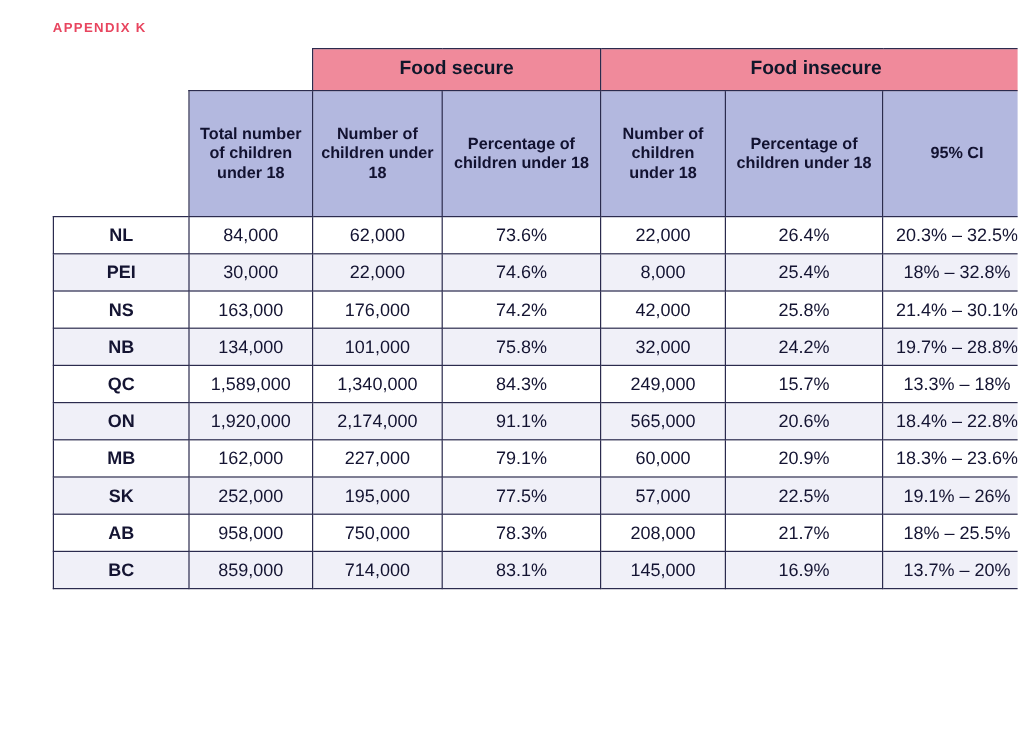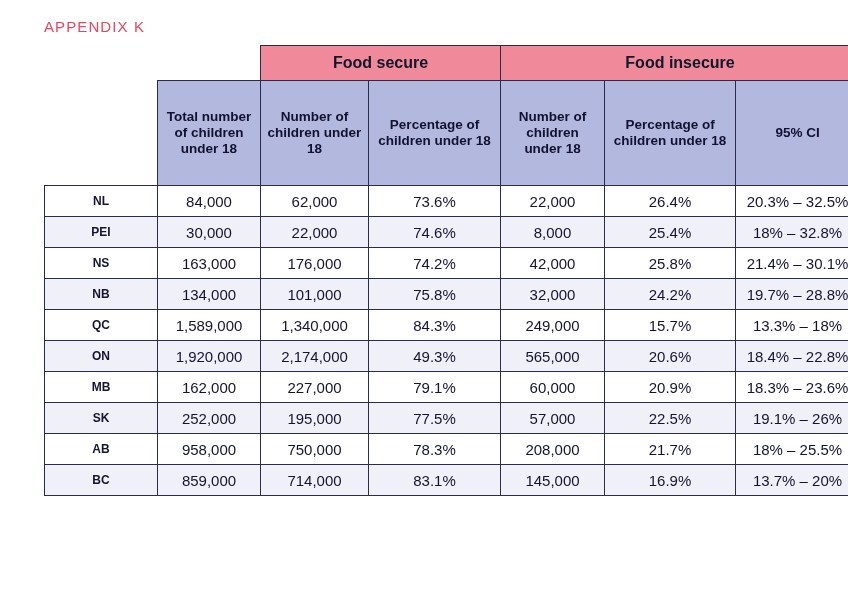--- a/index.html
+++ b/index.html
@@ -15,22 +15,22 @@
   }
   .page {
     position: relative;
     width: 848px;
     height: 609px;
     box-sizing: border-box;
     padding: 18px 22px 0 44px;
   }
   .appendix-label {
     color: #e8455f;
-    font-size: 15px;
-    font-weight: normal;
+    font-size: 11px;
+    font-weight: bold;
     letter-spacing: 1.1px;
     margin: 0 0 10px 0;
   }
   .main-title {
     color: #e0235e;
     font-size: 27.5px;
     font-weight: bold;
     line-height: 1.33;
     letter-spacing: -0.2px;
     margin: 0 0 18px 0;
@@ -75,21 +75,21 @@
     background: #b3b8df;
     color: #121230;
     font-weight: bold;
     font-size: 13.5px;
     line-height: 1.2;
     height: 96px;
     padding: 4px 6px;
   }
   .row-label {
     font-weight: bold;
-    font-size: 12px;
+    font-size: 15px;
     background: #ffffff;
   }
   tbody tr { height: 31px; }
   tbody tr.alt td { background: #f0f0f8; }
   tbody tr.plain td { background: #ffffff; }
   tbody td.num { font-size: 15px; }
 </style>
 </head>
 <body>
 
@@ -168,21 +168,21 @@
         <td class="num">1,340,000</td>
         <td class="num">84.3%</td>
         <td class="num">249,000</td>
         <td class="num">15.7%</td>
         <td class="num">13.3% – 18%</td>
       </tr>
       <tr class="alt">
         <td class="row-label">ON</td>
         <td class="num">1,920,000</td>
         <td class="num">2,174,000</td>
-        <td class="num">49.3%</td>
+        <td class="num">91.1%</td>
         <td class="num">565,000</td>
         <td class="num">20.6%</td>
         <td class="num">18.4% – 22.8%</td>
       </tr>
       <tr class="plain">
         <td class="row-label">MB</td>
         <td class="num">162,000</td>
         <td class="num">227,000</td>
         <td class="num">79.1%</td>
         <td class="num">60,000</td>

